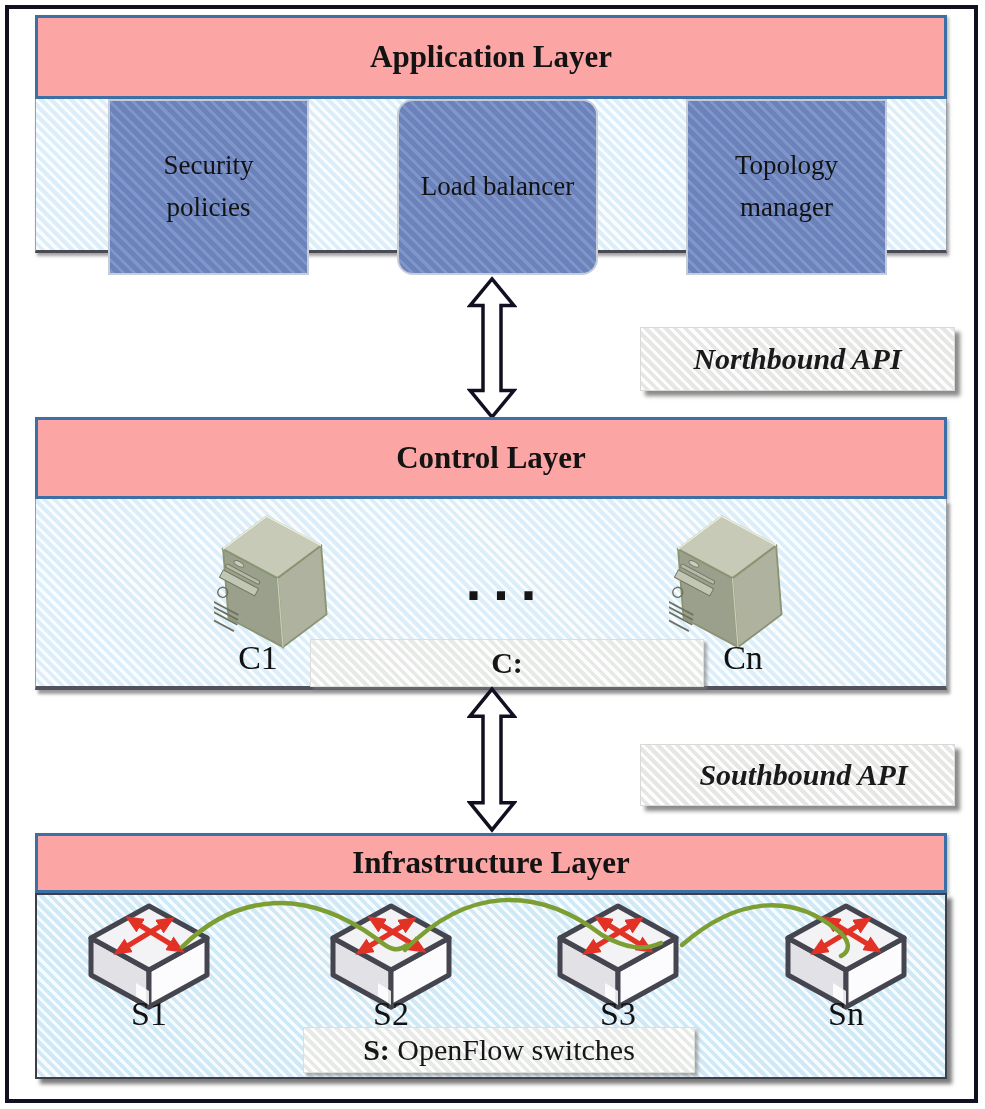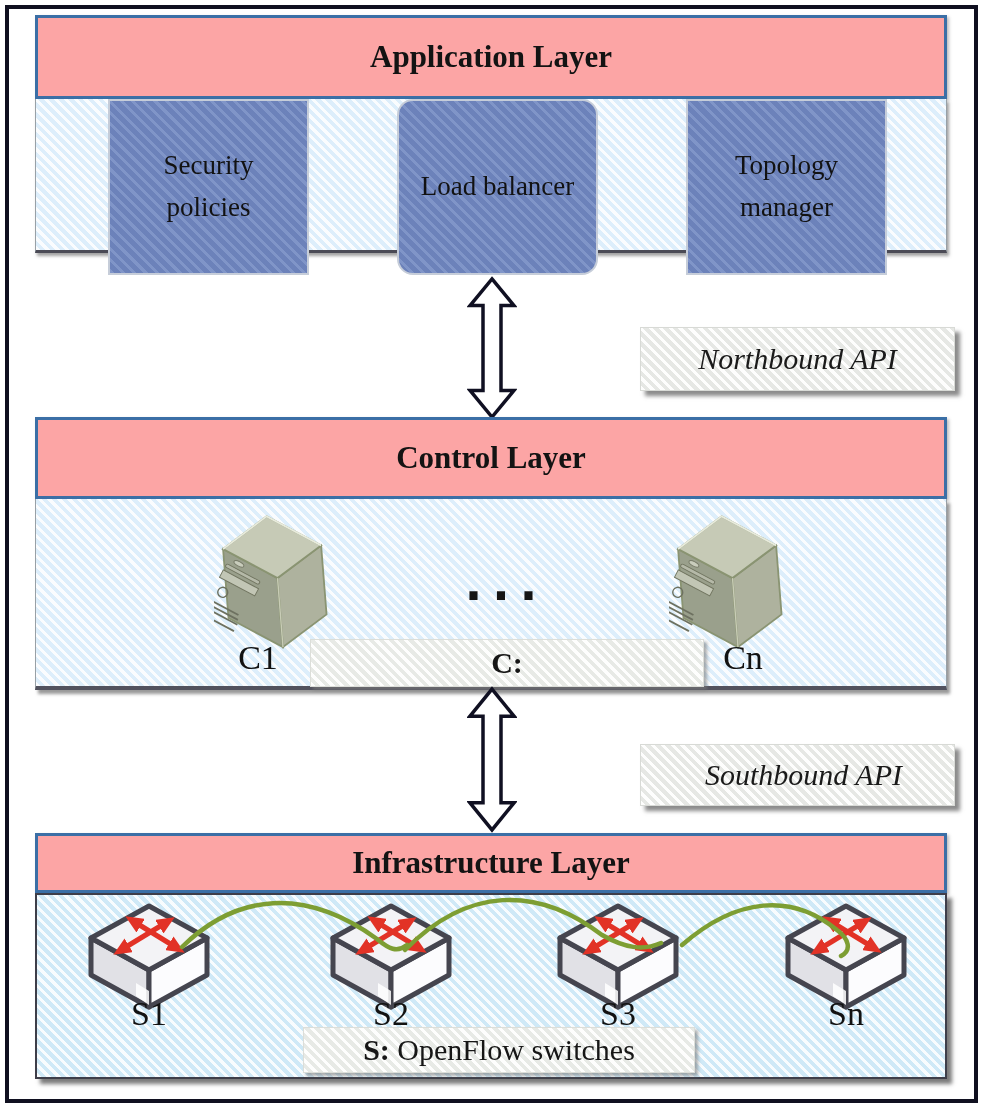--- a/index.html
+++ b/index.html
@@ -61,21 +61,21 @@
 
   
   .api-label{
     position:absolute;left:640px;width:315px;height:64px;
     background-color:#f0f1ef;
     background-image:repeating-linear-gradient(45deg,
       rgba(255,255,255,.9) 0 3px, rgba(222,224,220,.55) 3px 7px);
     border:1px solid #d8dad6;
     box-shadow:5px 5px 4px rgba(100,100,100,.75);
     display:flex;align-items:center;justify-content:center;
-    font-weight:normal;font-style:italic;font-size:30px;color:#1a1a1a;
+    font-weight:bold;font-style:italic;font-size:30px;color:#1a1a1a;
   }
   .api-north{top:327px;}
   .api-south{top:744px;height:62px;padding-left:12px;}
 
   
   .server{position:absolute;width:118px;height:152px;top:4px;}
   .server svg{display:block;width:100%;height:100%;}
   .server-c1{left:178px;}
   .server-cn{left:633px;}
   .ellipsis{

